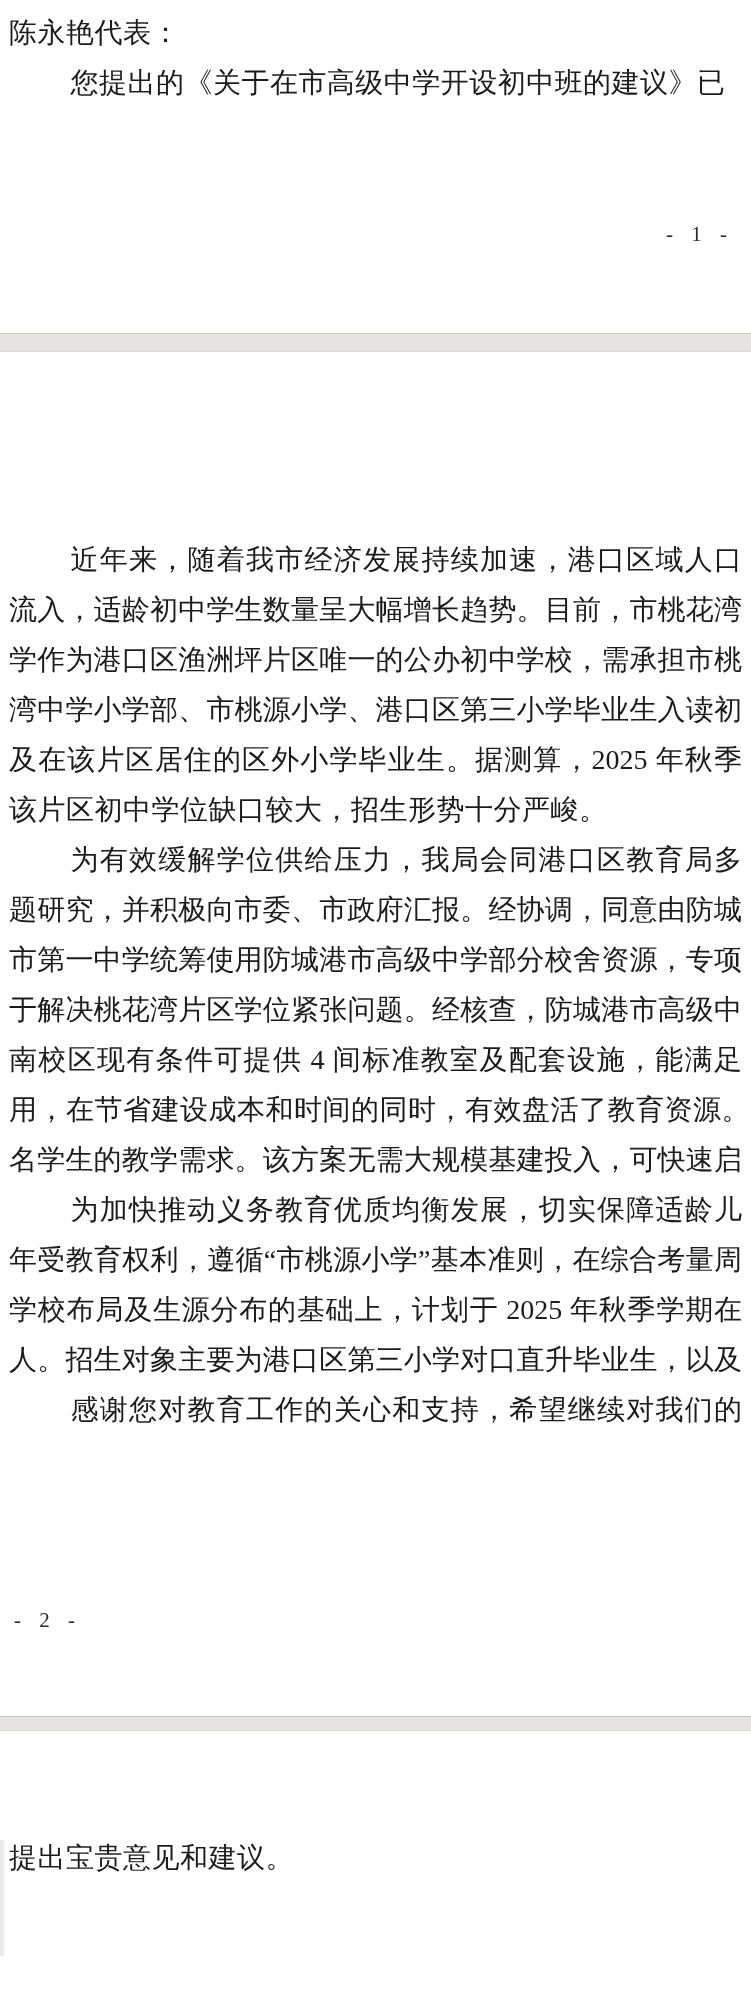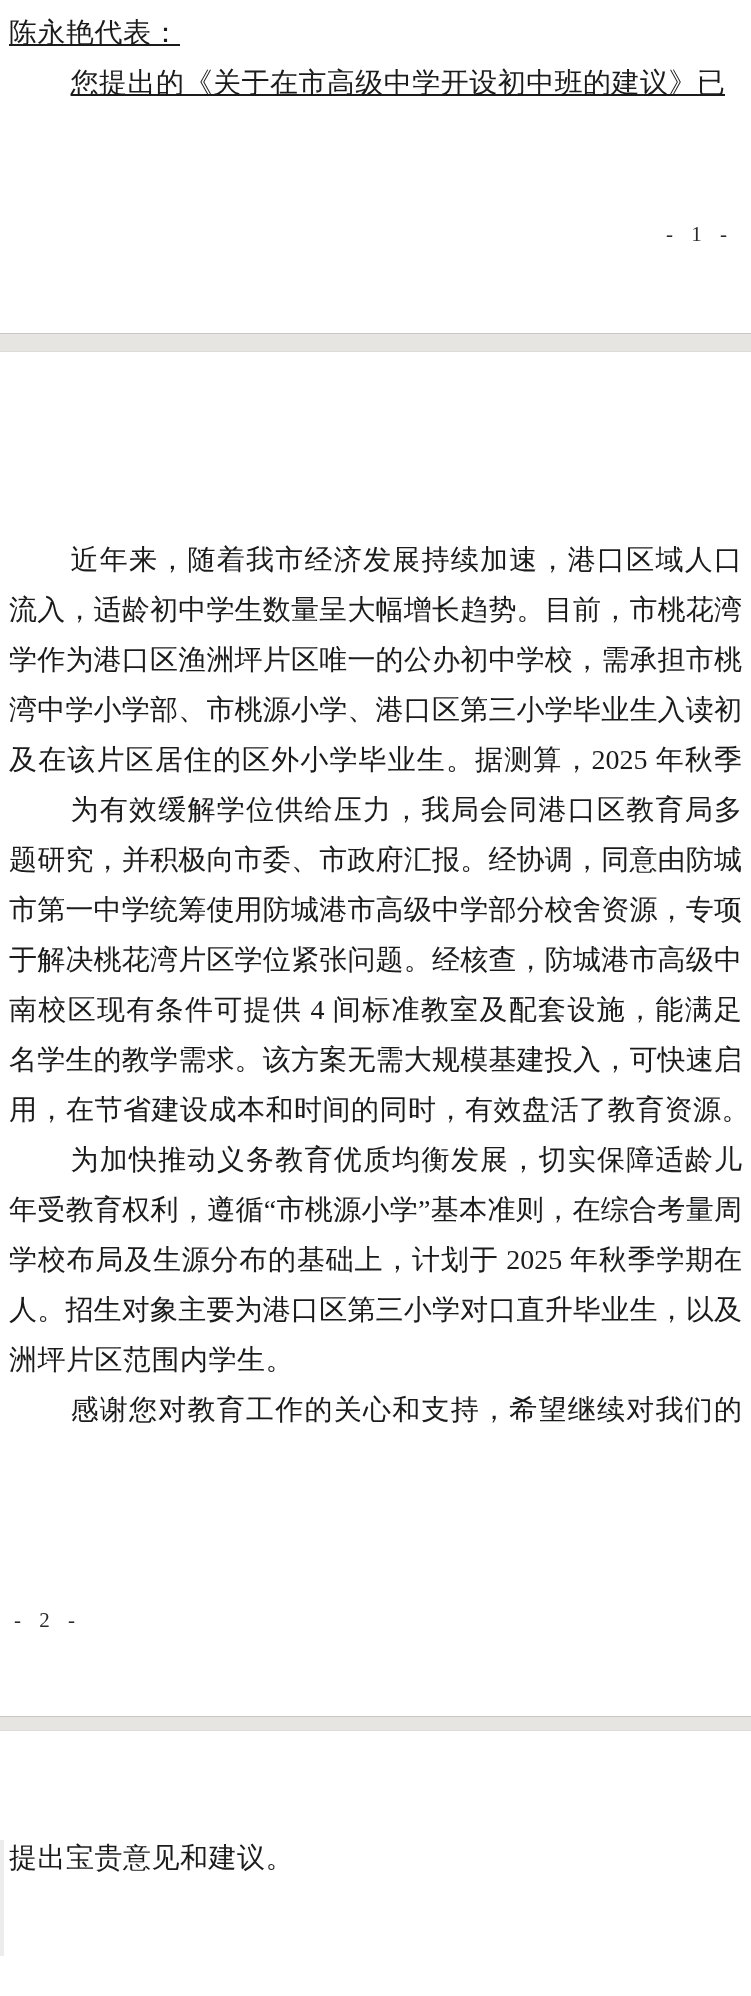--- a/index.html
+++ b/index.html
@@ -13,21 +13,21 @@
     overflow: hidden;
     font-family: "Liberation Serif", "DejaVu Serif", serif;
     color: var(--text_color, #1b1b1b);
   }
   .page {
     position: absolute;
     left: 0;
     width: 751px;
     background: #ffffff;
   }
-  .page-1 { top: 0;     height: 333px;  padding: 8px 26px 0 9px; text-decoration: underline; }
+  .page-1 { top: 0;     height: 333px;  padding: 8px 26px 0 9px; }
   .page-2 { top: 352px;  height: 1364px; padding: 183px 9px 0 9px; }
   .page-3 { top: 1742px; height: 265px;  padding: 91px 9px 0 9px; }
 
   .line {
     font-size: 28px;
     line-height: 50px;
     height: 50px;
     overflow: hidden;
     letter-spacing: 0.5px;
     white-space: nowrap;
@@ -88,32 +88,32 @@
 
   <div class="page-gap gap-1"></div>
 
   <section class="page page-2">
     <div class="page-body">
         <div class="line indent stretch">近年来，随着我市经济发展持续加速，港口区域人口持续</div>
         <div class="line stretch">流入，适龄初中学生数量呈大幅增长趋势。目前，市桃花湾中</div>
         <div class="line stretch">学作为港口区渔洲坪片区唯一的公办初中学校，需承担市桃花</div>
         <div class="line stretch">湾中学小学部、市桃源小学、港口区第三小学毕业生入读初中</div>
         <div class="line stretch">及在该片区居住的区外小学毕业生。据测算，2025 年秋季学期</div>
+        <div class="line">该片区初中学位缺口较大，招生形势十分严峻。</div>
         <div class="line indent stretch">为有效缓解学位供给压力，我局会同港口区教育局多次专</div>
         <div class="line stretch">题研究，并积极向市委、市政府汇报。经协调，同意由防城港</div>
         <div class="line stretch">市第一中学统筹使用防城港市高级中学部分校舍资源，专项用</div>
         <div class="line stretch">于解决桃花湾片区学位紧张问题。经核查，防城港市高级中学</div>
         <div class="line stretch">南校区现有条件可提供 4 间标准教室及配套设施，能满足 200</div>
+        <div class="line">用，在节省建设成本和时间的同时，有效盘活了教育资源。</div>
         <div class="line stretch">名学生的教学需求。该方案无需大规模基建投入，可快速启</div>
-        <div class="line">用，在节省建设成本和时间的同时，有效盘活了教育资源。</div>
         <div class="line indent stretch">为加快推动义务教育优质均衡发展，切实保障适龄儿童少</div>
         <div class="line stretch">年受教育权利，遵循“市桃源小学”基本准则，在综合考量周边</div>
         <div class="line stretch">学校布局及生源分布的基础上，计划于 2025 年秋季学期在防城</div>
         <div class="line stretch">人。招生对象主要为港口区第三小学对口直升毕业生，以及渔</div>
-        <div class="line">洲坪片区范围内学生。</div>
         <div class="line indent stretch">感谢您对教育工作的关心和支持，希望继续对我们的工作</div>
       </div>
     <div class="pagenum pagenum-2">- 2 -</div>
   </section>
 
   <div class="page-gap gap-2"></div>
 
   <section class="page page-3">
     <div class="page-body">
         <div class="line">提出宝贵意见和建议。</div>

